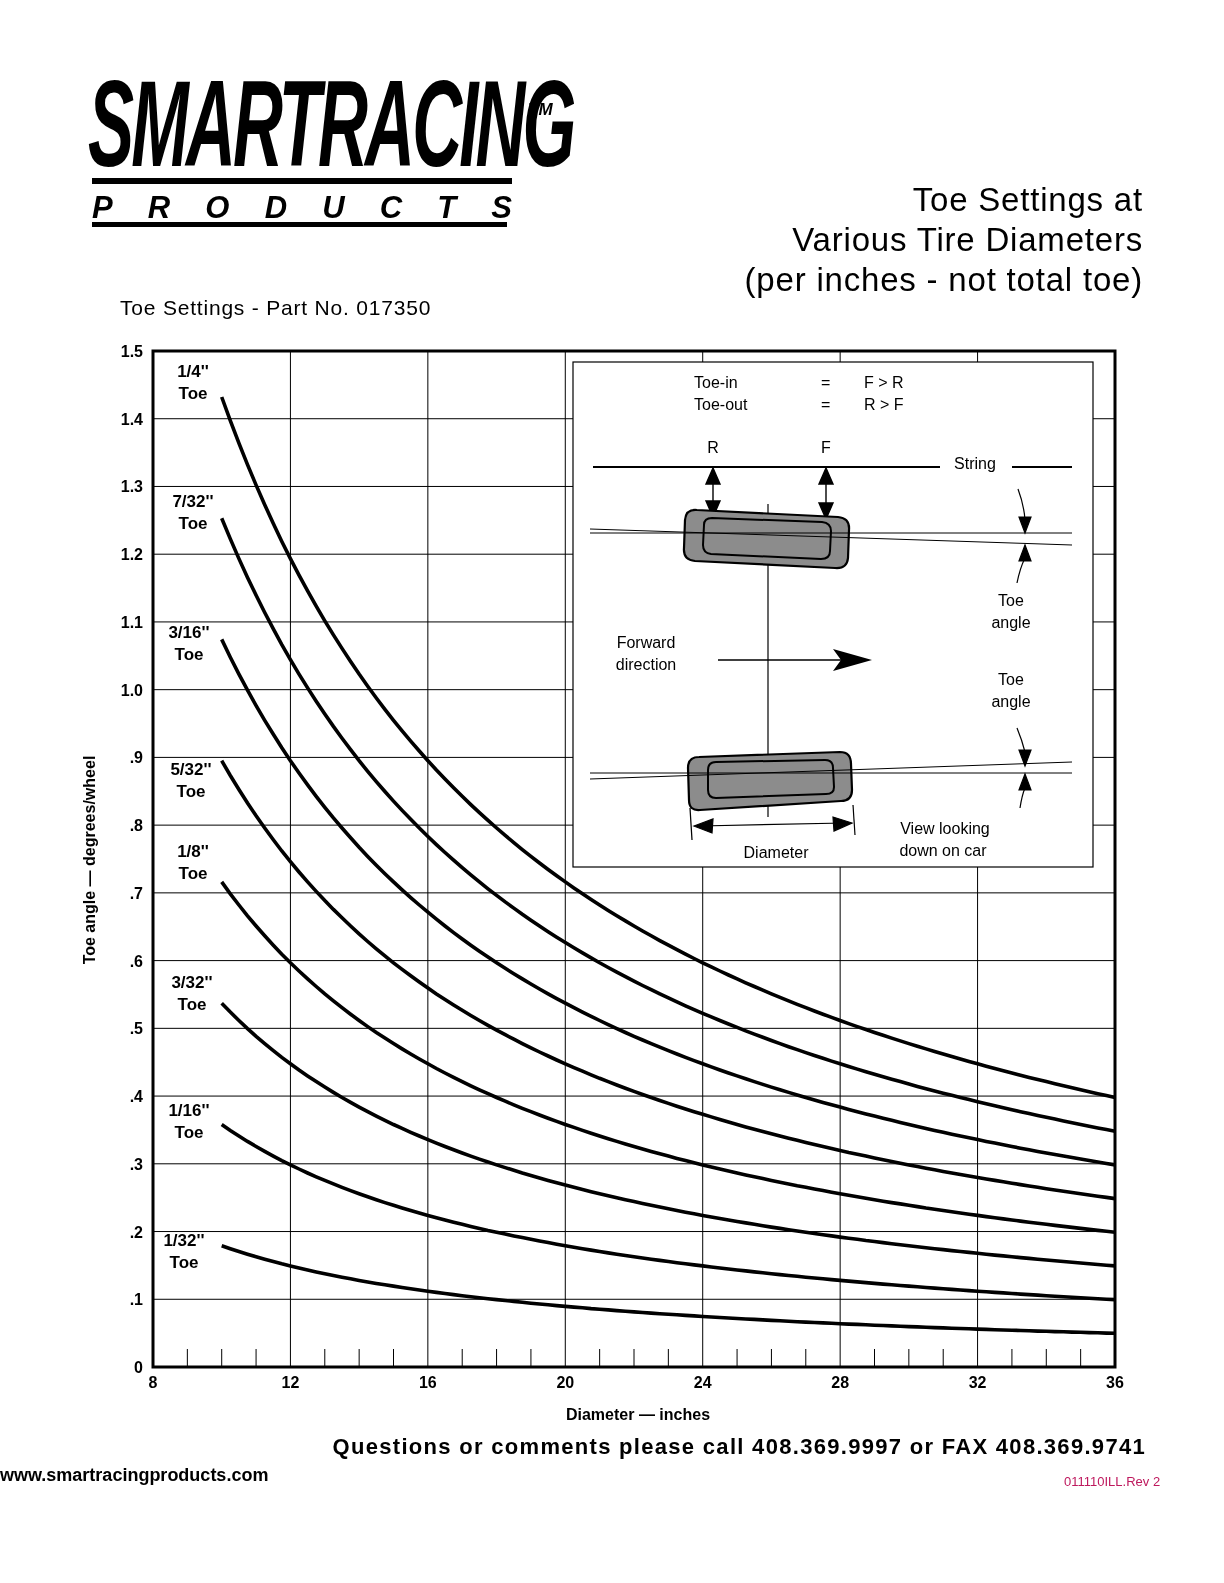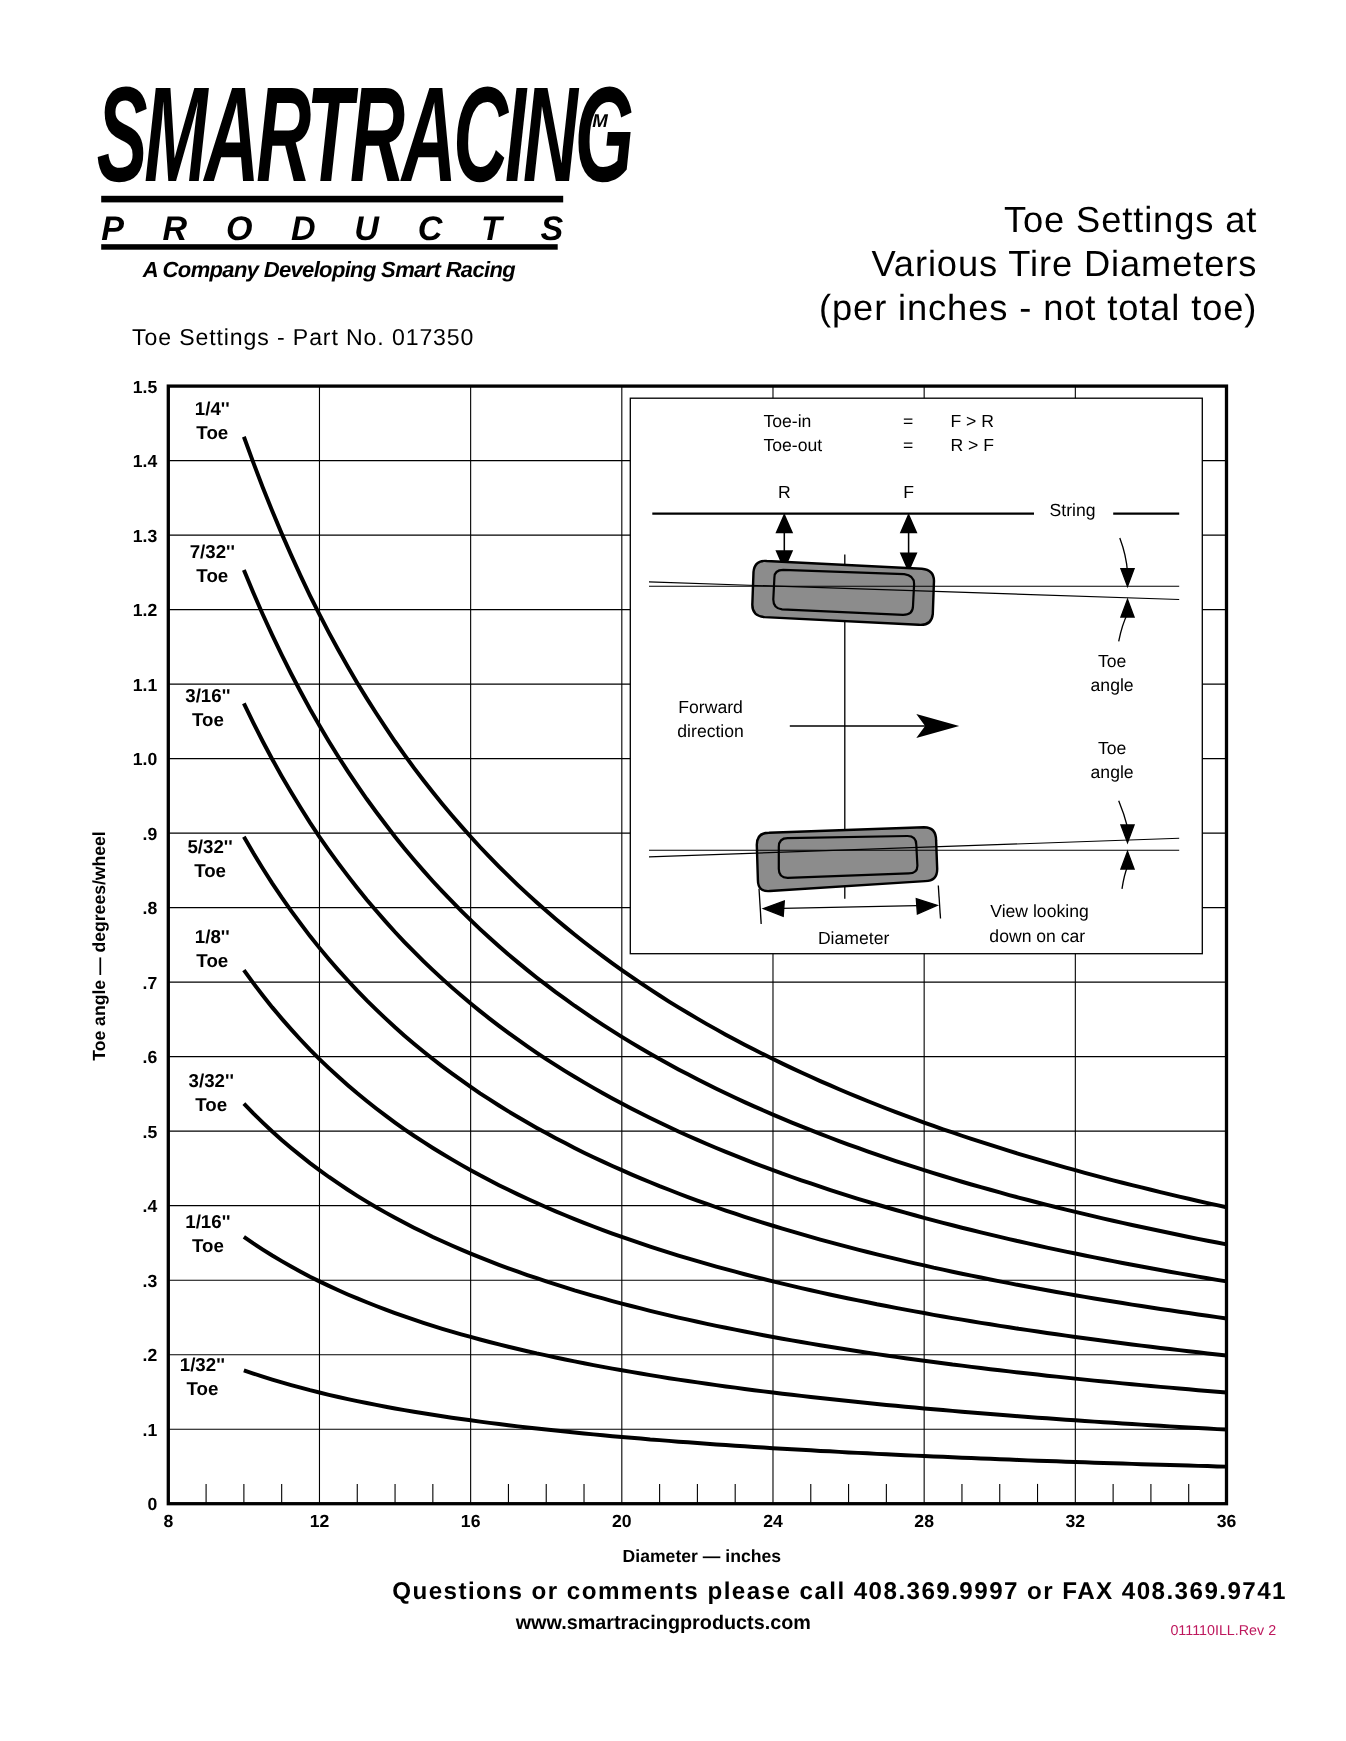--- a/index.html
+++ b/index.html
@@ -16,42 +16,41 @@
   .title { right: 81px; top: 180px; text-align: right; font-weight: normal; font-size: 33px; line-height: 40px; letter-spacing: 0.8px; }
   
   svg.chart { position: absolute; left: 0; top: 0; }
   .ytick { font-weight: bold; font-size: 16px; text-anchor: end; }
   .xtick { font-weight: bold; font-size: 16px; text-anchor: middle; }
   .clabel { font-weight: bold; font-size: 17px; text-anchor: middle; }
   .axis-title { font-weight: bold; font-size: 16px; }
   .ins { font-size: 16px; }
   
   .footer-contact { left: 0; width: 1210px; top: 1434px; text-align: right; font-weight: 900; font-size: 22px; letter-spacing: 1.3px; padding-right: 0; }
-  .footer-web { left: 0; width: 1206px; top: 1465px; text-align: center; font-weight: bold; font-size: 18px; }
+  .footer-web { left: 0; width: 1206px; top: 1465px; font-weight: bold; font-size: 18px; }
   .footer-rev { left: 1028px; top: 1474px; font-size: 13px; color: #be185d; margin-left: 36px; }
 </style>
 </head>
 <body>
 
 <div class="abs logo-main">SMARTRACING</div>
 <div class="abs logo-tm">TM</div>
 <div class="abs logo-bar" style="top:178px;width:420px;"></div>
 <div class="abs logo-products">
   <span>P</span>
   <span>R</span>
   <span>O</span>
   <span>D</span>
   <span>U</span>
   <span>C</span>
   <span>T</span>
   <span>S</span>
 </div>
 <div class="abs logo-bar" style="top:222px;width:415px;height:5px;"></div>
 <div class="abs tagline">
-  <div>A Company Developing Smart Racing</div>
 </div>
 <div class="abs partno">Toe Settings - Part No. 017350</div>
 
 <div class="abs title">
   <div>Toe Settings at</div>
   <div>Various Tire Diameters</div>
   <div>(per inches - not total toe)</div>
 </div>
 
 <svg class="chart" width="1224" height="1583" viewBox="0 0 1224 1583">
@@ -231,15 +230,15 @@
       <text x="184" y="1246" class="clabel">1/32''</text>
       <text x="184" y="1268" class="clabel">Toe</text>
     </g>
 
   <rect x="153" y="351" width="962" height="1016" fill="none" stroke="#000" stroke-width="3"></rect>
 
   <text x="0" y="0" class="axis-title" transform="translate(95,860) rotate(-90)" text-anchor="middle">Toe angle — degrees/wheel</text>
   <text x="638" y="1420" class="axis-title" text-anchor="middle">Diameter — inches</text>
 </svg>
 
-<div class="abs footer-contact" style="left:0;width:1146px;margin-left:24px;">Questions or comments please call  408.369.9997 or FAX 408.369.9741</div>
+<div class="abs footer-contact" style="left:0;width:1146px;">Questions or comments please call  408.369.9997 or FAX 408.369.9741</div>
 <div class="abs footer-web">www.smartracingproducts.com</div>
 <div class="abs footer-rev">011110ILL.Rev 2</div>
 
 </body></html>

